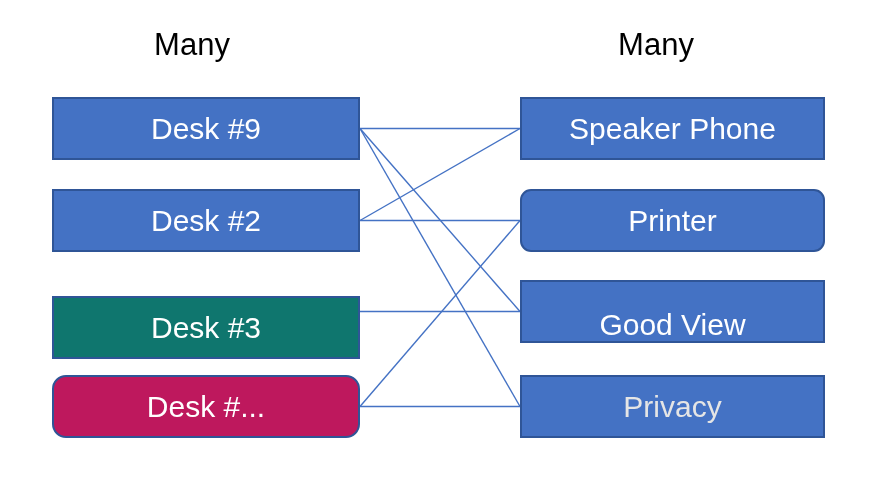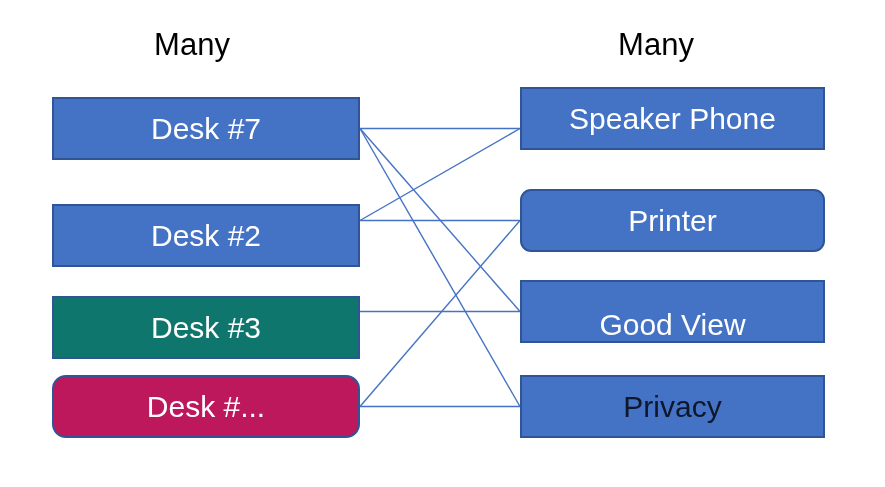--- a/index.html
+++ b/index.html
@@ -72,38 +72,38 @@
       <line x1="360" y1="128.5" x2="520" y2="406.5" stroke="#4472C4" stroke-width="1.4"></line>
       <line x1="360" y1="220.5" x2="520" y2="220.5" stroke="#4472C4" stroke-width="1.4"></line>
       <line x1="360" y1="220.5" x2="520" y2="128.5" stroke="#4472C4" stroke-width="1.4"></line>
       <line x1="360" y1="311.5" x2="520" y2="311.5" stroke="#4472C4" stroke-width="1.4"></line>
       <line x1="360" y1="406.5" x2="520" y2="406.5" stroke="#4472C4" stroke-width="1.4"></line>
       <line x1="360" y1="406.5" x2="520" y2="220.5" stroke="#4472C4" stroke-width="1.4"></line>
     </svg>
 
   <div id="nodes-container">
       <div class="node" style="left: 52px; top: 97px; width: 308px; height: 63px; background: rgb(68, 114, 196); border-color: rgb(47, 85, 151);">
-        <span class="node-label" style="color: rgb(255, 255, 255);">Desk #7</span>
+        <span class="node-label" style="color: rgb(255, 255, 255);">Desk #9</span>
       </div>
-      <div class="node" style="left: 52px; top: 189px; width: 308px; height: 63px; background: rgb(68, 114, 196); border-color: rgb(47, 85, 151); margin-top: 15px;">
+      <div class="node" style="left: 52px; top: 189px; width: 308px; height: 63px; background: rgb(68, 114, 196); border-color: rgb(47, 85, 151);">
         <span class="node-label" style="color: rgb(255, 255, 255);">Desk #2</span>
       </div>
       <div class="node" style="left: 52px; top: 280px; width: 308px; height: 63px; background: #0f766e; border-color: rgb(47, 85, 151); margin-top: 16px;">
         <span class="node-label" style="color: rgb(255, 255, 255);">Desk #3</span>
       </div>
       <div class="node" style="left: 52px; top: 375px; width: 308px; height: 63px; background: #be185d; border-color: rgb(47, 85, 151); border-radius: 14px;">
         <span class="node-label" style="color: rgb(255, 255, 255);">Desk #...</span>
       </div>
-      <div class="node" style="left: 520px; top: 87px; width: 305px; height: 63px; background: rgb(68, 114, 196); border-color: rgb(47, 85, 151);">
+      <div class="node" style="left: 520px; top: 97px; width: 305px; height: 63px; background: rgb(68, 114, 196); border-color: rgb(47, 85, 151);">
         <span class="node-label" style="color: rgb(255, 255, 255);">Speaker Phone</span>
       </div>
       <div class="node" style="left: 520px; top: 189px; width: 305px; height: 63px; background: rgb(68, 114, 196); border-color: rgb(47, 85, 151); border-radius: 11px;">
         <span class="node-label" style="color: rgb(255, 255, 255);">Printer</span>
       </div>
       <div class="node" style="left: 520px; top: 280px; width: 305px; height: 63px; background: rgb(68, 114, 196); border-color: rgb(47, 85, 151);">
         <span class="node-label" style="color: rgb(255, 255, 255); margin-top: 27px;">Good View</span>
       </div>
       <div class="node" style="left: 520px; top: 375px; width: 305px; height: 63px; background: rgb(68, 114, 196); border-color: rgb(47, 85, 151);">
-        <span class="node-label" style="color: #0f172a;">Privacy</span>
+        <span class="node-label" style="color: #e5e5e5;">Privacy</span>
       </div>
     </div>
 
 </div>
 
 </body></html>

